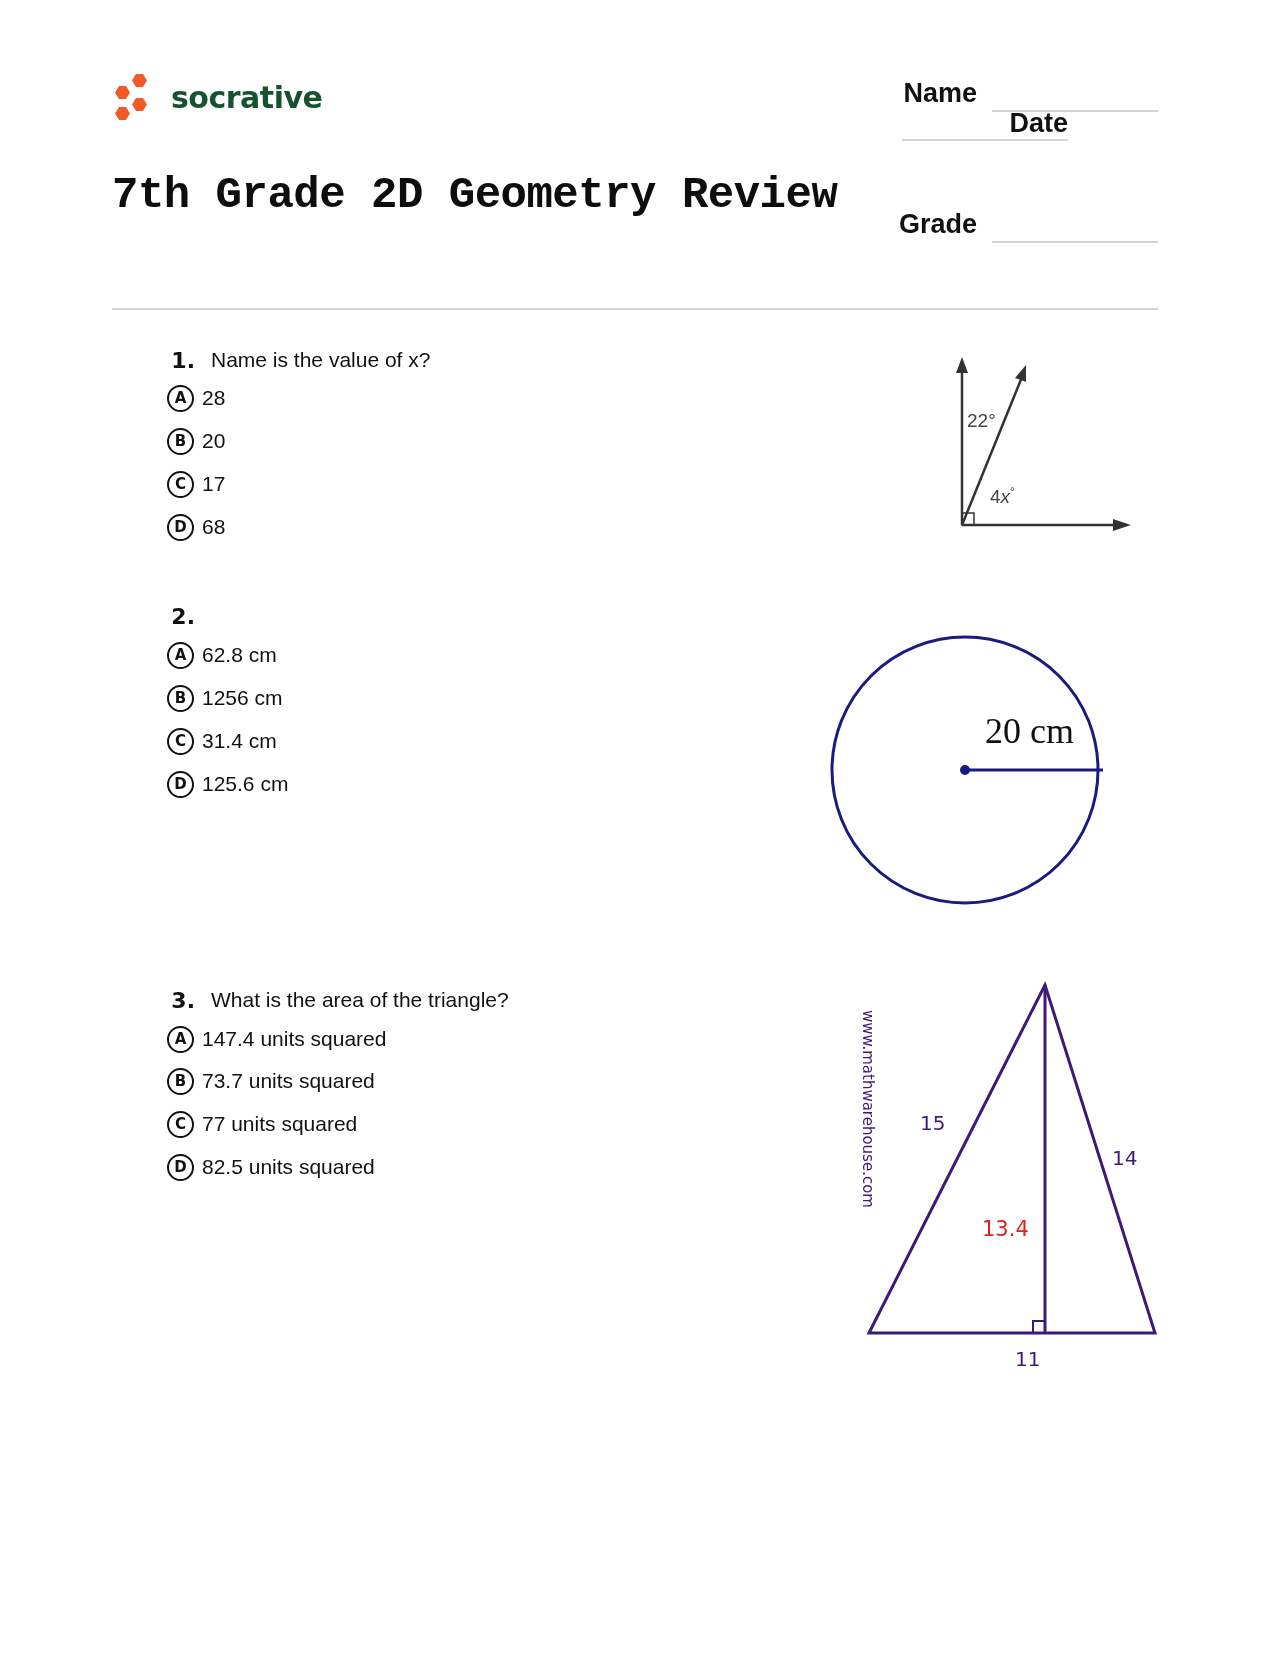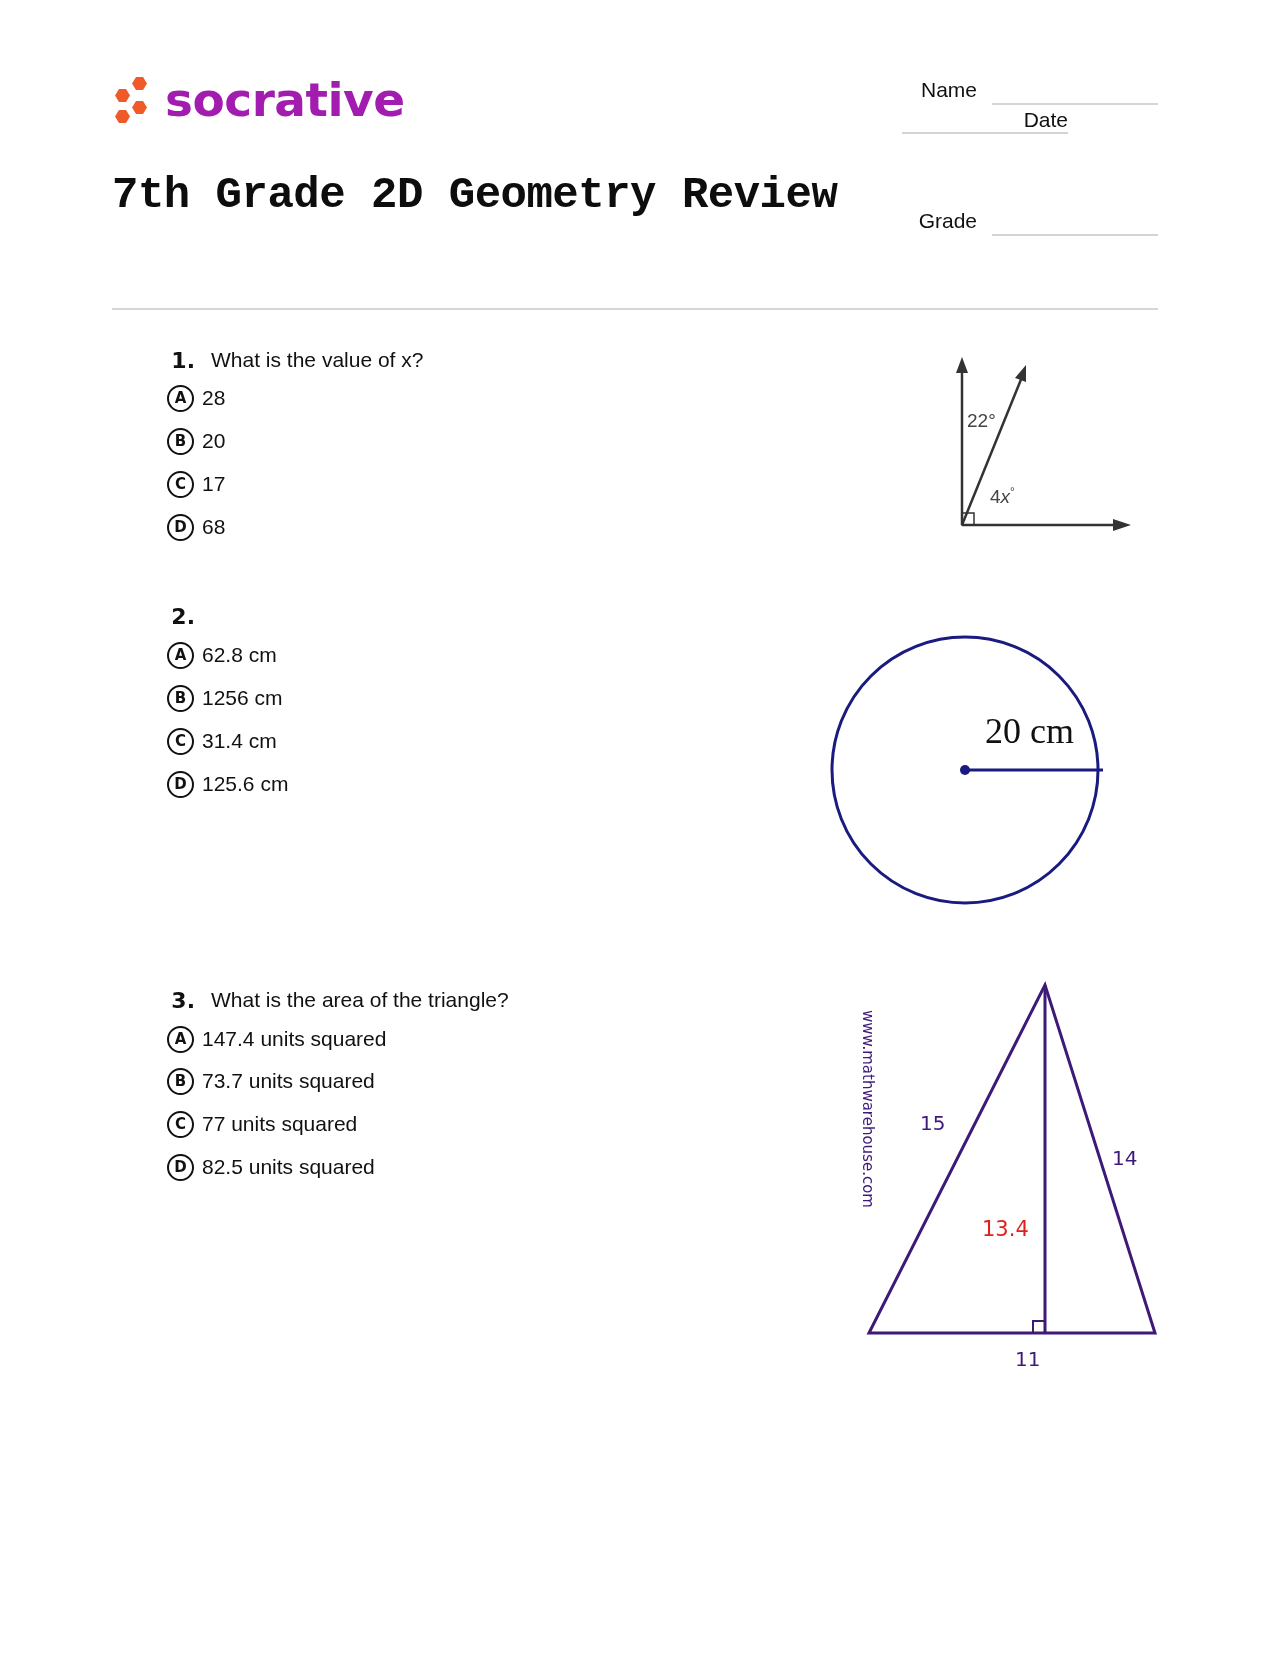--- a/index.html
+++ b/index.html
@@ -1,26 +1,26 @@
 <!DOCTYPE html>
 <html><head>
 <meta charset="utf-8">
 <style>
   html, body { margin:0; padding:0; background:#ffffff; }
   body { width:1275px; height:1653px; position:relative; overflow:hidden;
          font-family:"Liberation Sans", "DejaVu Sans", sans-serif; color:#111; }
   .abs { position:absolute; }
   .logo { left:112px; top:72px; display:flex; align-items:center; }
   .logo-mark { width:40px; height:50px; position:relative; }
-  .logo-text { font-family:"DejaVu Sans", sans-serif; font-weight:bold; font-size:47px;
-               letter-spacing:-0.5px; margin-left:13px; color:#a21caf; }
+  .logo-text { font-family:"DejaVu Sans", sans-serif; font-weight:bold; font-size:30px;
+               letter-spacing:-0.5px; margin-left:19px; color:#14532d; }
   .title { left:112px; top:166px; font-family:Liberation Mono, monospace; font-weight:bold;
            font-size:44px; line-height:58px; letter-spacing:-0.5px; color:#0d0d0d; width:780px; }
   .field { display:flex; align-items:flex-end; }
-  .field-label { width:90px; text-align:right; font-size:21px; color:#111; }
+  .field-label { width:90px; text-align:right; font-size:27px; color:#111;font-weight:bold; }
   .field-line { width:166px; height:0; border-bottom:2px solid #d4d4d4; margin-left:15px; margin-bottom:-3px; }
   .divider { left:112px; top:308px; width:1046px; height:0; border-top:2px solid #d6d6d6; }
   .q-num { font-family:"DejaVu Sans", sans-serif; font-weight:bold; font-size:22px; text-align:right; width:30px; }
   .q-text { font-size:21px; margin-left:16px; }
   .q-row { display:flex; align-items:center; }
   .opt-row { display:flex; align-items:center; height:30px; }
   .opt-badge { width:27px; height:27px; border:2px solid #111; border-radius:50%;
                display:flex; align-items:center; justify-content:center;
                font-family:"DejaVu Sans", sans-serif; font-weight:bold; font-size:15px;
                box-sizing:border-box; }
@@ -58,21 +58,21 @@
 <div class="abs field" style="left:887px; top:209px;">
   <span class="field-label">Grade</span>
   <span class="field-line"></span>
 </div>
 
 <div class="abs divider"></div>
 
 <div class="abs" style="left:165px; top:345px;">
   <div class="q-row" style="height:30px;">
     <span class="q-num">1.</span>
-    <span class="q-text">What is the value of x?</span>
+    <span class="q-text">Name is the value of x?</span>
   </div>
 </div>
 <div class="abs" style="left:167px; top:383px;">
   <div class="opt-row" style="margin-bottom:13px;">
     <span class="opt-badge">A</span>
     <span class="opt-text">28</span>
   </div>
   <div class="opt-row" style="margin-bottom:13px;">
     <span class="opt-badge">B</span>
     <span class="opt-text">20</span>

